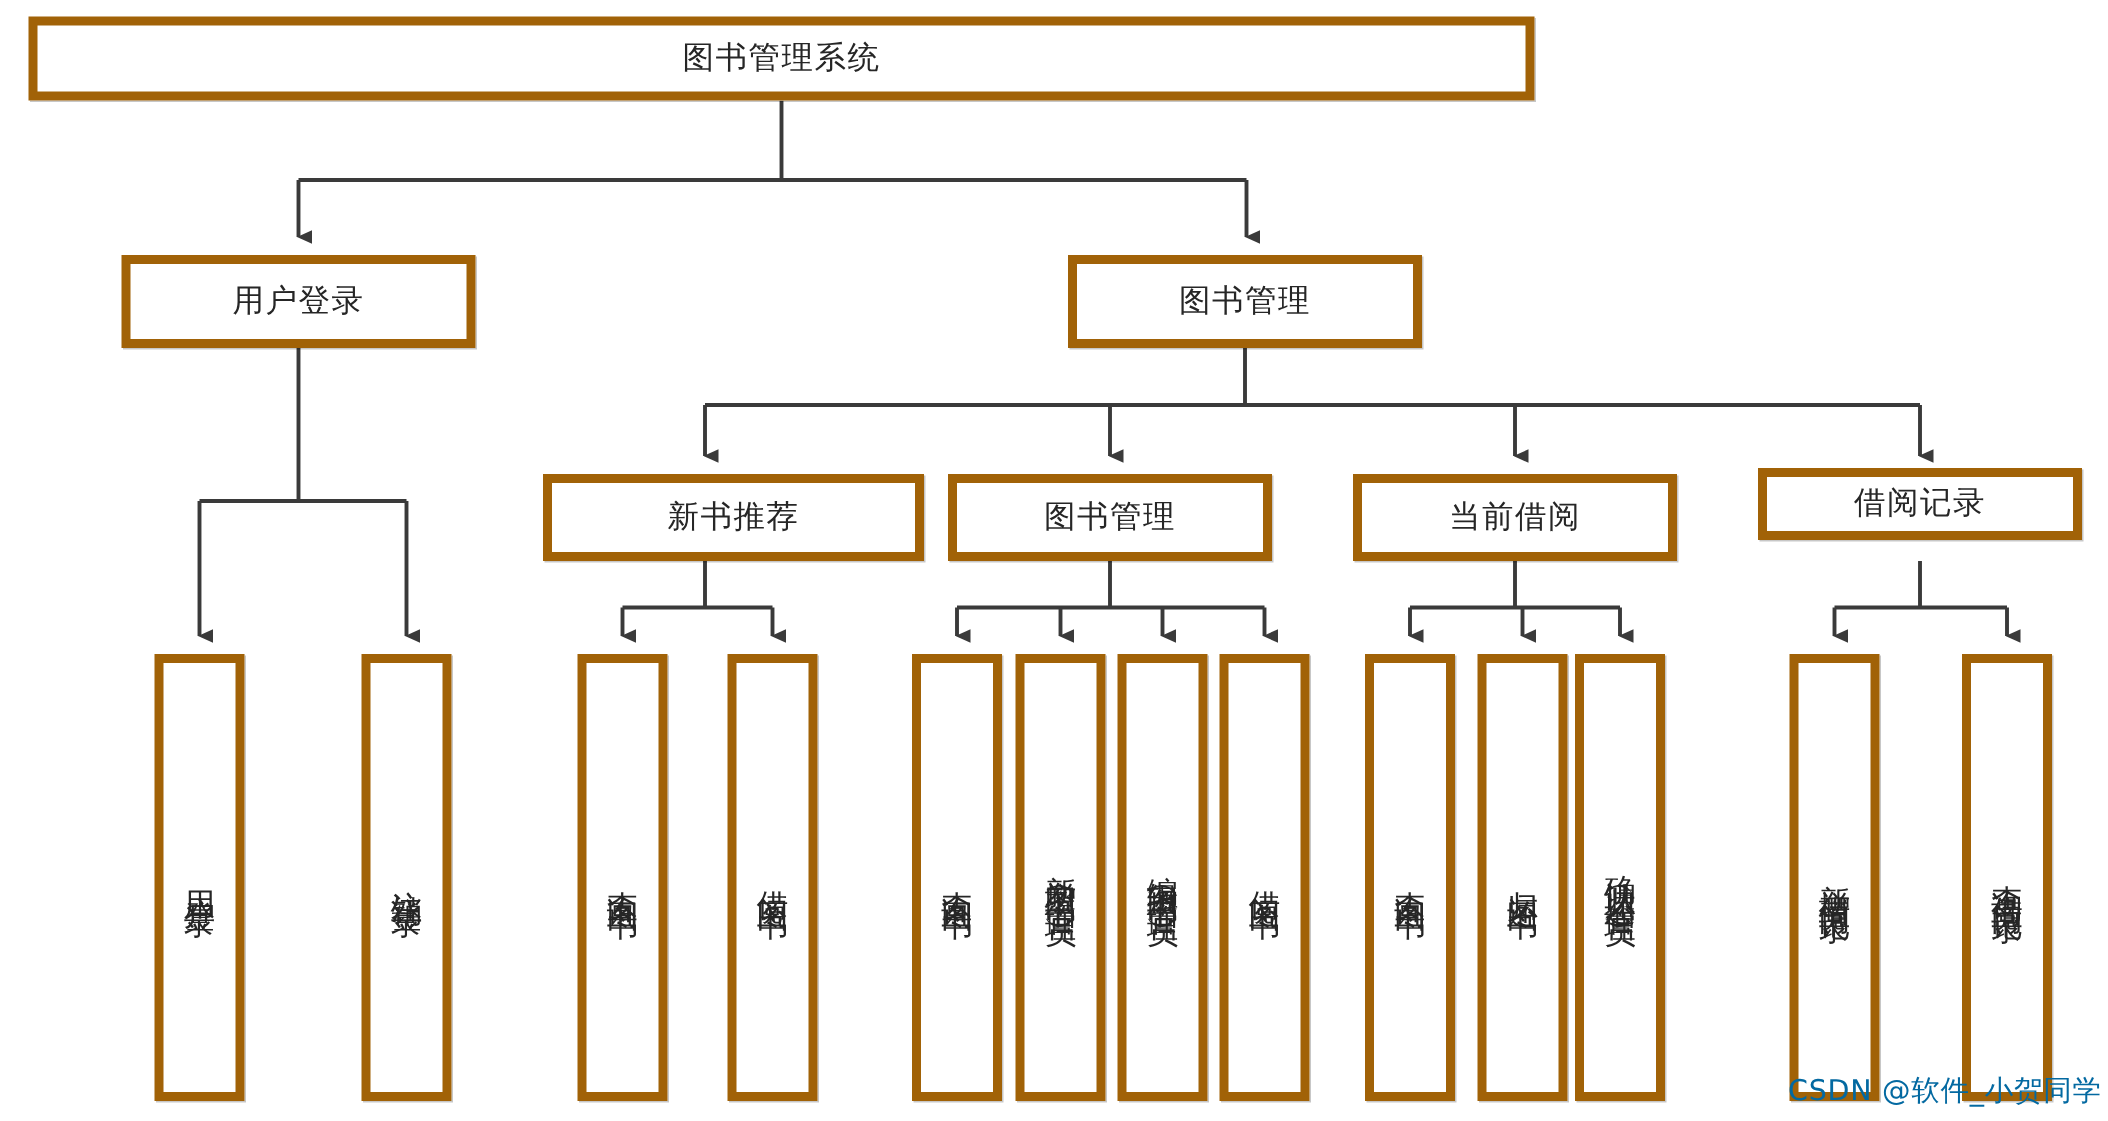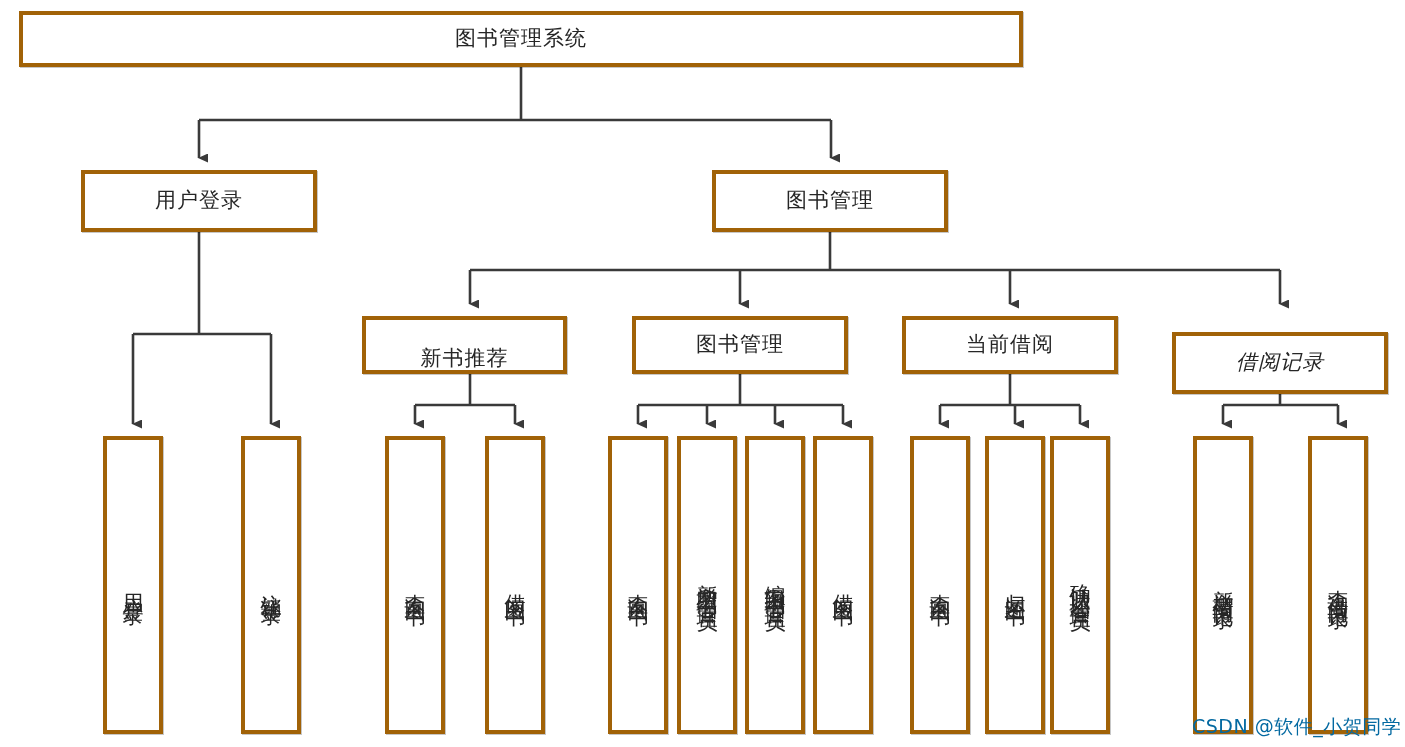--- a/index.html
+++ b/index.html
@@ -21,21 +21,21 @@
     position: absolute;
     left: 0;
     top: 0;
     width: 1405px;
     height: 747px;
     pointer-events: none;
   }
   .node {
     position: absolute;
     box-sizing: border-box;
-    border: 4px solid #a16207;
+    border: 6px solid #a16207;
     background: #ffffff;
     display: flex;
     align-items: center;
     justify-content: center;
     color: #262626;
     box-shadow: 1px 1px 0 rgba(0,0,0,0.22);
   }
   .node.h {
     font-size: 21px;
     line-height: 1.1;
@@ -125,30 +125,30 @@
     <span>图书管理系统</span>
   </div>
 
   <div class="node h" style="left:81px; top:170px; width:236px; height:62px;">
     <span>用户登录</span>
   </div>
   <div class="node h" style="left:712px; top:170px; width:236px; height:62px;">
     <span>图书管理</span>
   </div>
 
-  <div class="node h" style="left:362px; top:316px; width:205px; height:58px;align-items:flex-end;">
+  <div class="node h" style="left:362px; top:316px; width:254px; height:58px;">
     <span>新书推荐</span>
   </div>
   <div class="node h" style="left:632px; top:316px; width:216px; height:58px;">
     <span>图书管理</span>
   </div>
   <div class="node h" style="left:902px; top:316px; width:216px; height:58px;">
     <span>当前借阅</span>
   </div>
-  <div class="node h" style="left:1172px; top:332px; width:216px; height:62px;font-style:italic;">
+  <div class="node h" style="left:1172px; top:312px; width:216px; height:48px;">
     <span>借阅记录</span>
   </div>
 
   <div class="node v" style="left:103px; top:436px; width:60px; height:298px;">
     <span class="vtext">用户登录</span>
   </div>
   <div class="node v" style="left:241px; top:436px; width:60px; height:298px;">
     <span class="vtext">注销登录</span>
   </div>
 

